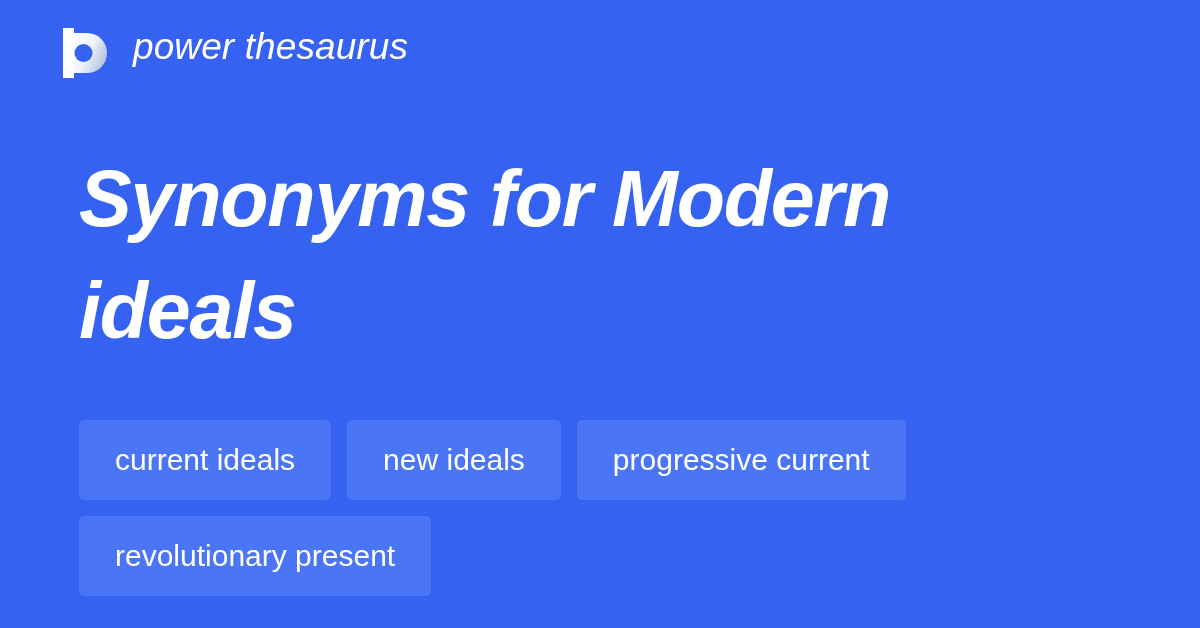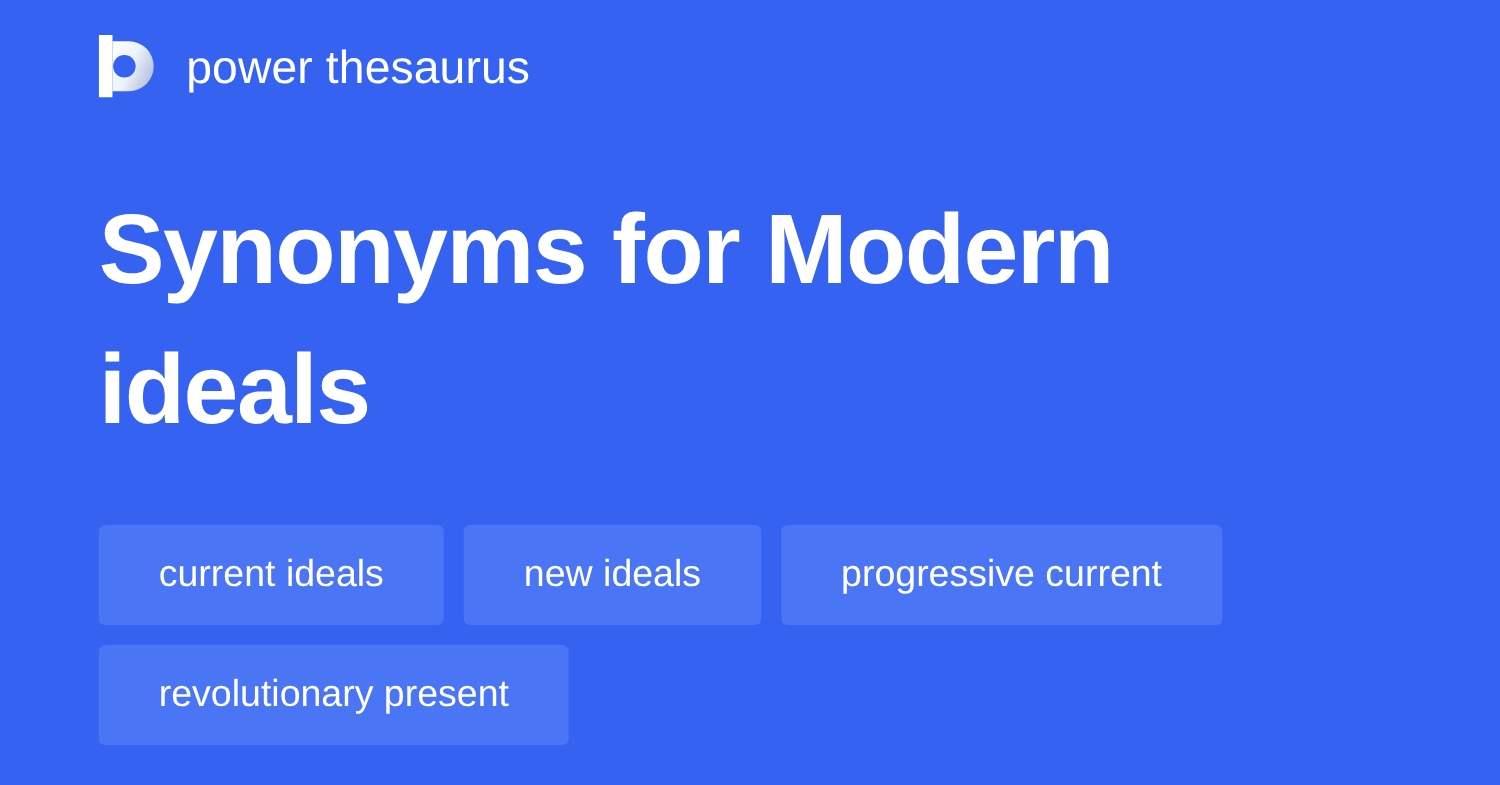--- a/index.html
+++ b/index.html
@@ -17,25 +17,26 @@
     position: relative;
     width: 1200px;
     height: 628px;
     background: #3562f0;
     box-sizing: border-box;
   }
 
   
   .brand {
     position: absolute;
-    left: 79px;
+    left: 63px;
     top: 28px;
     display: flex;
-    align-items: center;
+    align-items: flex-start;
     gap: 22px;
+    font-style: italic;
   }
   .brand-logo {
     width: 48px;
     height: 50px;
     display: block;
     flex: none;
   }
   .brand-name {
     font-size: 37px;
     font-weight: 400;
@@ -50,40 +51,41 @@
     position: absolute;
     left: 79px;
     top: 143px;
     width: 960px;
     font-size: 79px;
     font-weight: 700;
     color: #ffffff;
     line-height: 1.42;
     letter-spacing: -1.2px;
     margin: 0;
+    font-style: italic;
   }
 
   
   .chips {
     position: absolute;
     left: 79px;
     top: 420px;
     width: 1040px;
     display: flex;
     flex-wrap: wrap;
     gap: 16px;
     align-content: flex-start;
   }
   .chip {
     height: 80px;
     box-sizing: border-box;
     display: flex;
     align-items: center;
     justify-content: center;
-    padding: 0 48px;
+    padding: 0 36px;
     background: #4a75f5;
     border-radius: 5px;
     color: #ffffff;
     font-size: 30px;
     font-weight: 400;
     line-height: 1;
     white-space: nowrap;
   }
 </style>
 </head>

